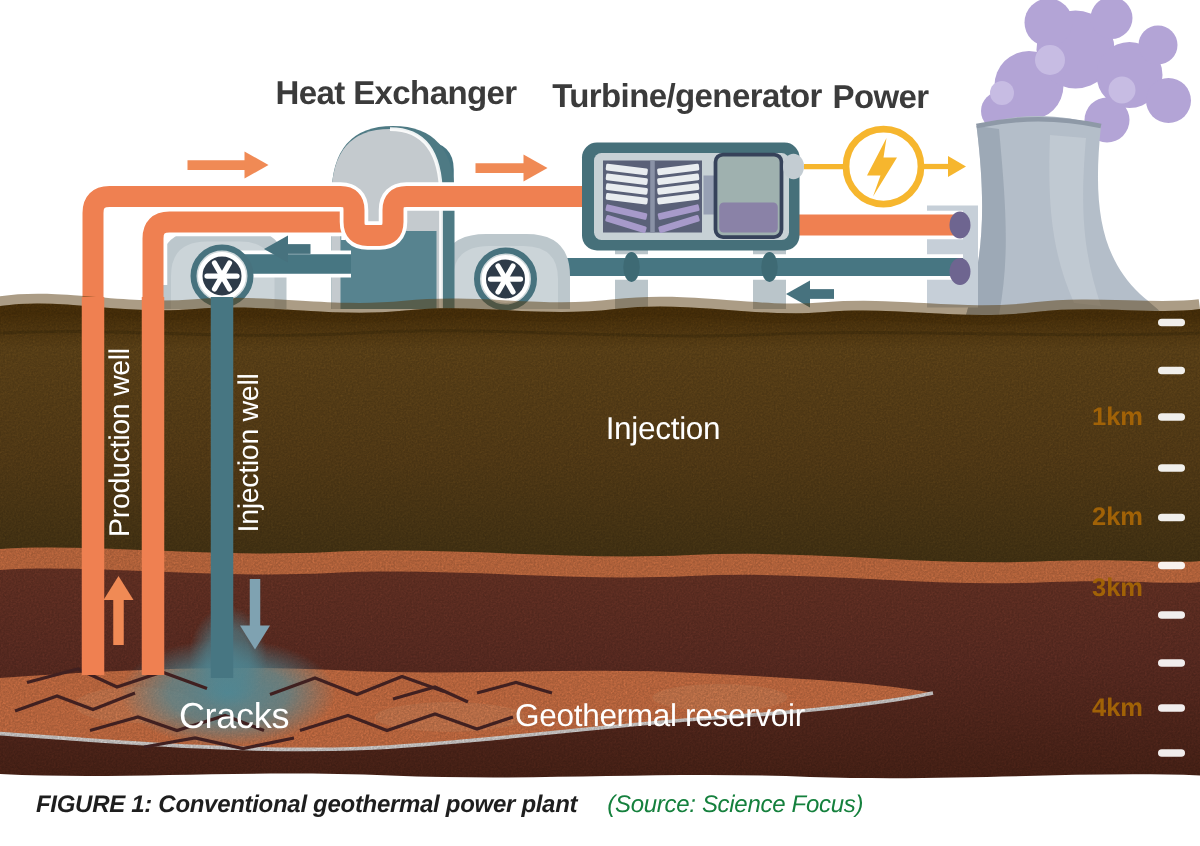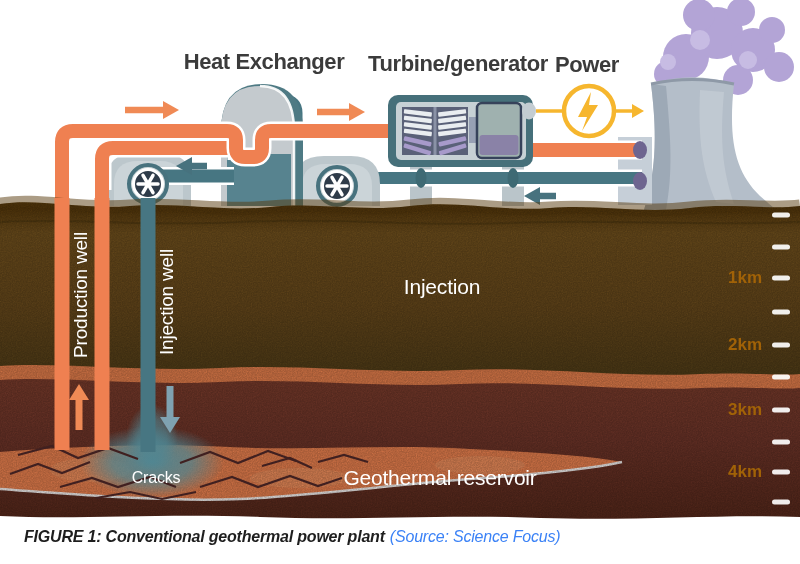--- a/index.html
+++ b/index.html
@@ -8,21 +8,21 @@
   #fig svg{position:absolute;left:0;top:0;}
   .lbl{position:absolute;white-space:nowrap;transform:translate(-50%,-50%);}
   .lbl-top{font-size:22px;font-weight:600;color:#3b3b3b;letter-spacing:-0.4px;}
   .lbl-ground{font-size:21px;font-weight:500;color:#ffffff;letter-spacing:-0.2px;text-align:center;}
   .lbl-rot{transform:translate(-50%,-50%) rotate(-90deg);}
   .lbl-multi{white-space:normal;width:220px;line-height:23px;}
   .depth{position:absolute;right:38px;font-size:17px;font-weight:700;color:#a16207;line-height:26px;}
   #caption{position:absolute;left:24px;top:528px;font-size:16px;font-style:italic;
            color:#1e1e1e;letter-spacing:-0.2px;}
   #caption .cap-title{font-weight:700;}
-  #caption .cap-source{font-weight:400;color:#3b82f6;margin-left:5px;}
+  #caption .cap-source{font-weight:400;color:#15803d;margin-left:20px;}
 </style>
 </head>
 <body>
 
 <div id="fig">
 <svg width="800" height="564" viewBox="0 0 800 564">
   <defs>
     <linearGradient id="sedG" x1="0" y1="196" x2="0" y2="380" gradientUnits="userSpaceOnUse">
       <stop offset="0" stop-color="#6B470F"></stop>
           <stop offset="0.07" stop-color="#5A3B0C"></stop>
@@ -271,23 +271,23 @@
   <div class="lbl lbl-top" style="left:458px;top:64px">Turbine/generator</div>
   <div class="lbl lbl-top" style="left:587px;top:65px">Power</div>
 
   <div class="lbl lbl-ground lbl-rot" style="left:81px;top:295px;font-size:19px">Production well</div>
   <div class="lbl lbl-ground lbl-rot" style="left:167px;top:302px;font-size:19px">Injection well</div>
 
   <div class="lbl lbl-ground lbl-multi" style="left:442px;top:286px">
     <div>Injection</div>
   </div>
   <div class="lbl lbl-ground" style="left:440px;top:478px">Geothermal reservoir</div>
-  <div class="lbl lbl-ground" style="left:156px;top:478px;font-size:16px">Cracks</div>
+  <div class="lbl lbl-ground" style="left:156px;top:478px;font-size:24px">Cracks</div>
 
   <div class="depth" style="top:265px">1km</div>
   <div class="depth" style="top:332px">2km</div>
-  <div class="depth" style="top:397px">3km</div>
+  <div class="depth" style="top:379px">3km</div>
   <div class="depth" style="top:459px">4km</div>
 
   <div id="caption">
     <span class="cap-title">FIGURE 1: Conventional geothermal power plant</span><span class="cap-source">(Source: Science Focus)</span>
   </div>
 </div>
 
 </body></html>

